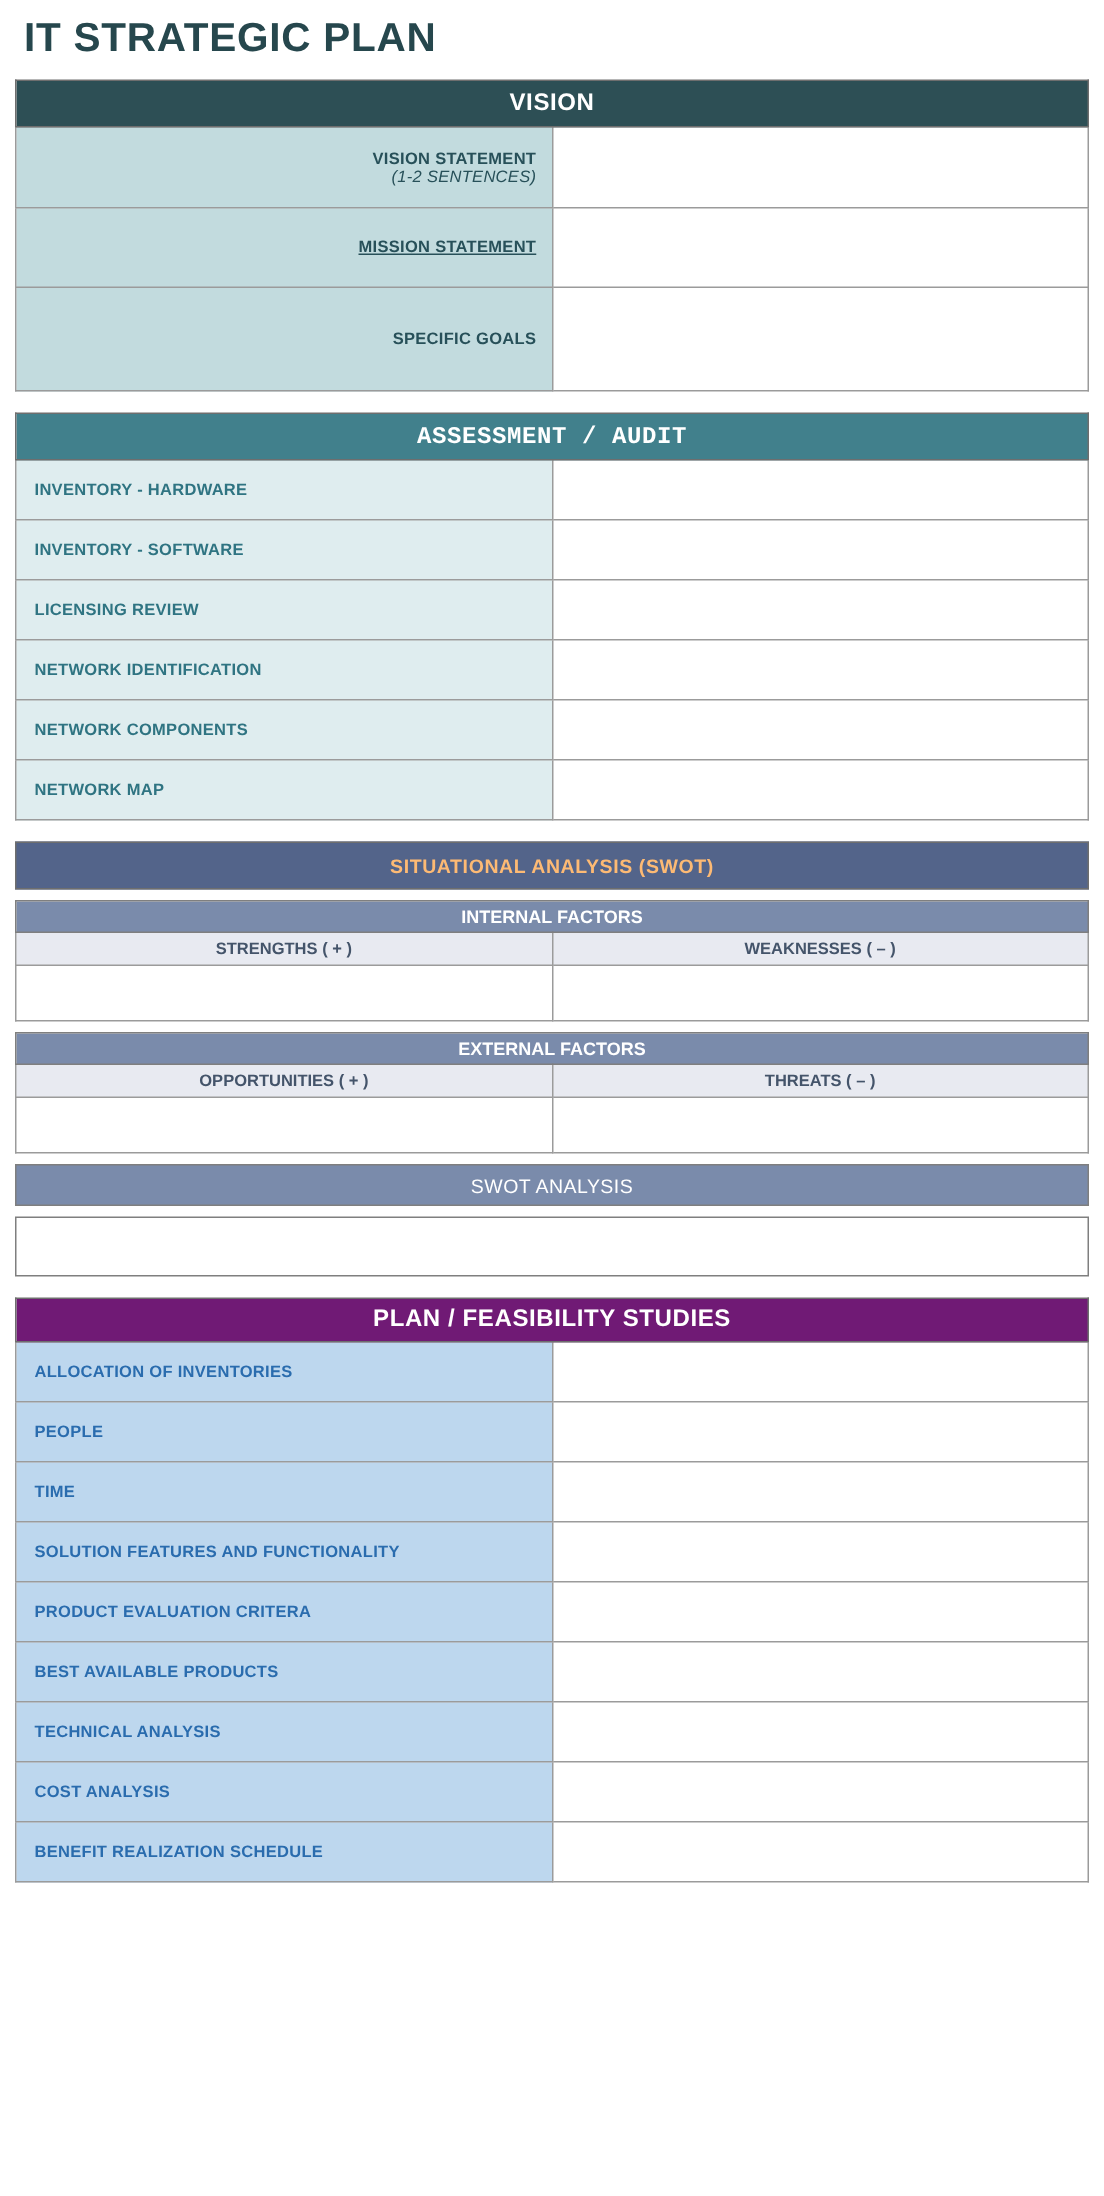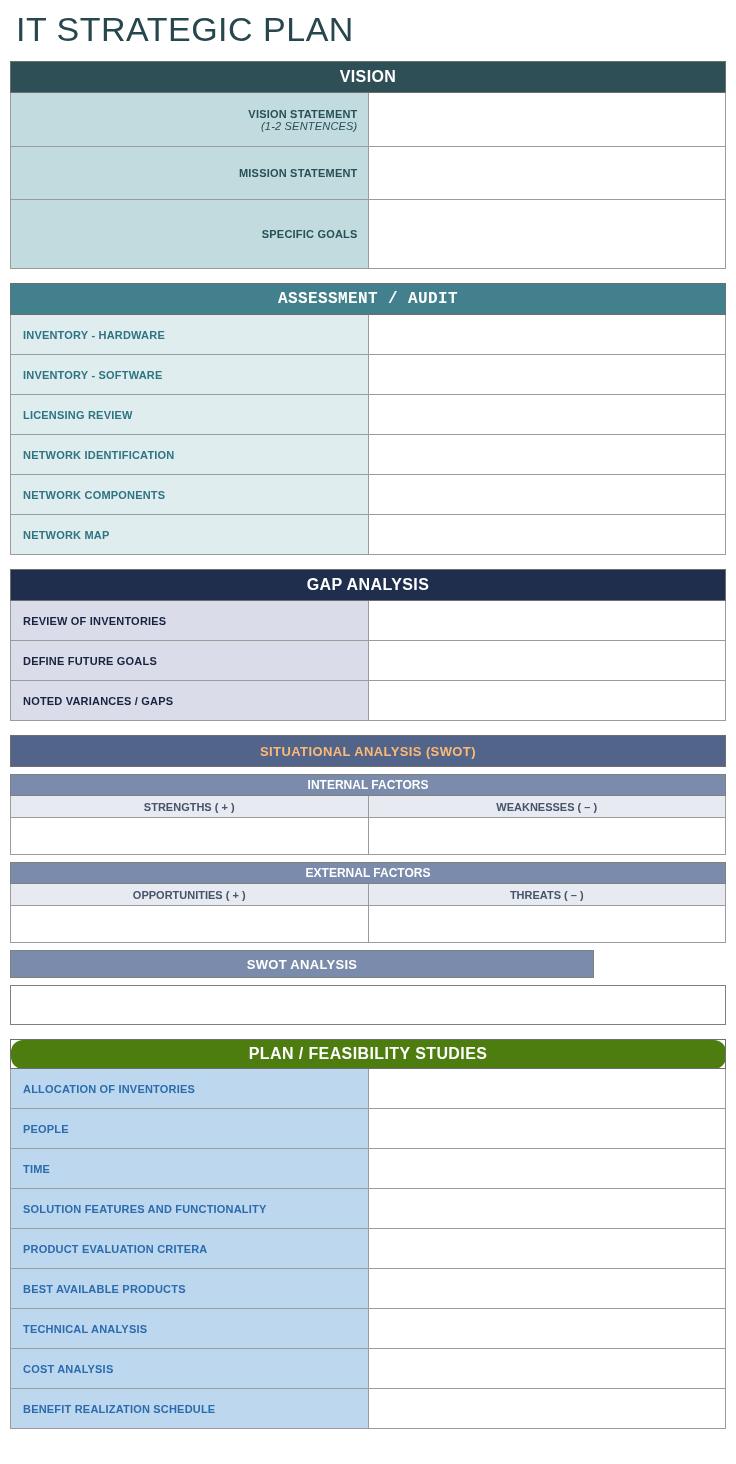--- a/index.html
+++ b/index.html
@@ -8,22 +8,22 @@
     width: 736px;
     height: 1464px;
     font-family: "Liberation Sans", sans-serif;
     position: relative;
     overflow: hidden;
   }
   .page { padding: 8px 10px 0 10px; }
 
   .doc-title {
     color: #26474d;
-    font-size: 34px;
-    font-weight: normal;
+    font-size: 27px;
+    font-weight: bold;
     letter-spacing: 0.5px;
     margin: 2px 0 12px 6px;
   }
 
   table { border-collapse: collapse; width: 716px; table-layout: fixed; }
   .section { margin-bottom: 14px; }
 
   .sec-header {
     color: #ffffff;
     font-weight: bold;
@@ -45,21 +45,21 @@
     vertical-align: middle;
     letter-spacing: 0.2px;
   }
   .value-cell { background: #ffffff; }
 
   
   .vision .sec-header { background: #2d4f55; }
   .vision .label-cell { background: #c2dbde; color: #275059; text-align: right; }
   .vision .sub-label { font-weight: normal; font-style: italic; font-size: 11px; }
   .vision tr.r0 td { height: 54px; }
-  .vision tr.r1 td { height: 53px; }
+  .vision tr.r1 td { height: 53px; text-decoration: underline; }
   .vision tr.r2 td { height: 69px; }
 
   
   .assessment .sec-header { background: #41808c; font-family: Liberation Mono, monospace; }
   .assessment .label-cell { background: #dfedef; color: #2f7482; }
   .assessment tr.data td { height: 40px; }
 
   
   .gap .sec-header { background: #202e4e; }
   .gap .label-cell { background: #dadcea; color: #17233f; }
@@ -97,39 +97,39 @@
     text-align: center;
     height: 22px;
     width: 358px;
   }
   .factors .empty-cell { height: 37px; background: #fff; }
 
   .swot-analysis { margin-bottom: 14px; }
   .swot-analysis .sa-header {
     background: #7a8bab;
     color: #fff;
-    font-weight: bold;
+    font-weight: normal;
     font-size: 13px;
     text-align: center;
     letter-spacing: 0.3px;
     height: 28px;
     line-height: 28px;
     border: 1px solid #7f7f7f;
-    width: 584px;
+    width: 716px;
     margin-bottom: 7px;
   }
   .swot-analysis .sa-box {
     width: 716px;
     height: 40px;
     background: #fff;
     border: 1px solid #7f7f7f;
   }
 
   
-  .plan .sec-header { background: #4d7c0f; height: 29px; border-radius: 12px; }
+  .plan .sec-header { background: #701a75; height: 29px; }
   .plan .label-cell { background: #bdd7ee; color: #2a6cae; }
   .plan tr.data td { height: 40px; }
 </style>
 </head>
 <body>
 
 <div class="page">
 
   <div class="doc-title">IT STRATEGIC PLAN</div>
 
@@ -181,39 +181,20 @@
       <td class="label-cell">NETWORK COMPONENTS</td>
       <td class="value-cell"></td>
     </tr>
     <tr class="data">
       <td class="label-cell">NETWORK MAP</td>
       <td class="value-cell"></td>
     </tr>
   </tbody>
     </table>
 
-  <table class="section gap outer">
-    <tbody>
-        <tr>
-          <th class="sec-header" colspan="2">GAP ANALYSIS</th>
-        </tr>
-    <tr class="data">
-      <td class="label-cell">REVIEW OF INVENTORIES</td>
-      <td class="value-cell"></td>
-    </tr>
-    <tr class="data">
-      <td class="label-cell">DEFINE FUTURE GOALS</td>
-      <td class="value-cell"></td>
-    </tr>
-    <tr class="data">
-      <td class="label-cell">NOTED VARIANCES / GAPS</td>
-      <td class="value-cell"></td>
-    </tr>
-  </tbody>
-    </table>
 
   <div class="swot-main-header">SITUATIONAL ANALYSIS (SWOT)</div>
 
   <table class="section factors outer">
     <tbody>
         <tr>
           <th class="factors-header" colspan="2">INTERNAL FACTORS</th>
         </tr>
     <tr>
       <td class="col-header">STRENGTHS ( + )</td>

